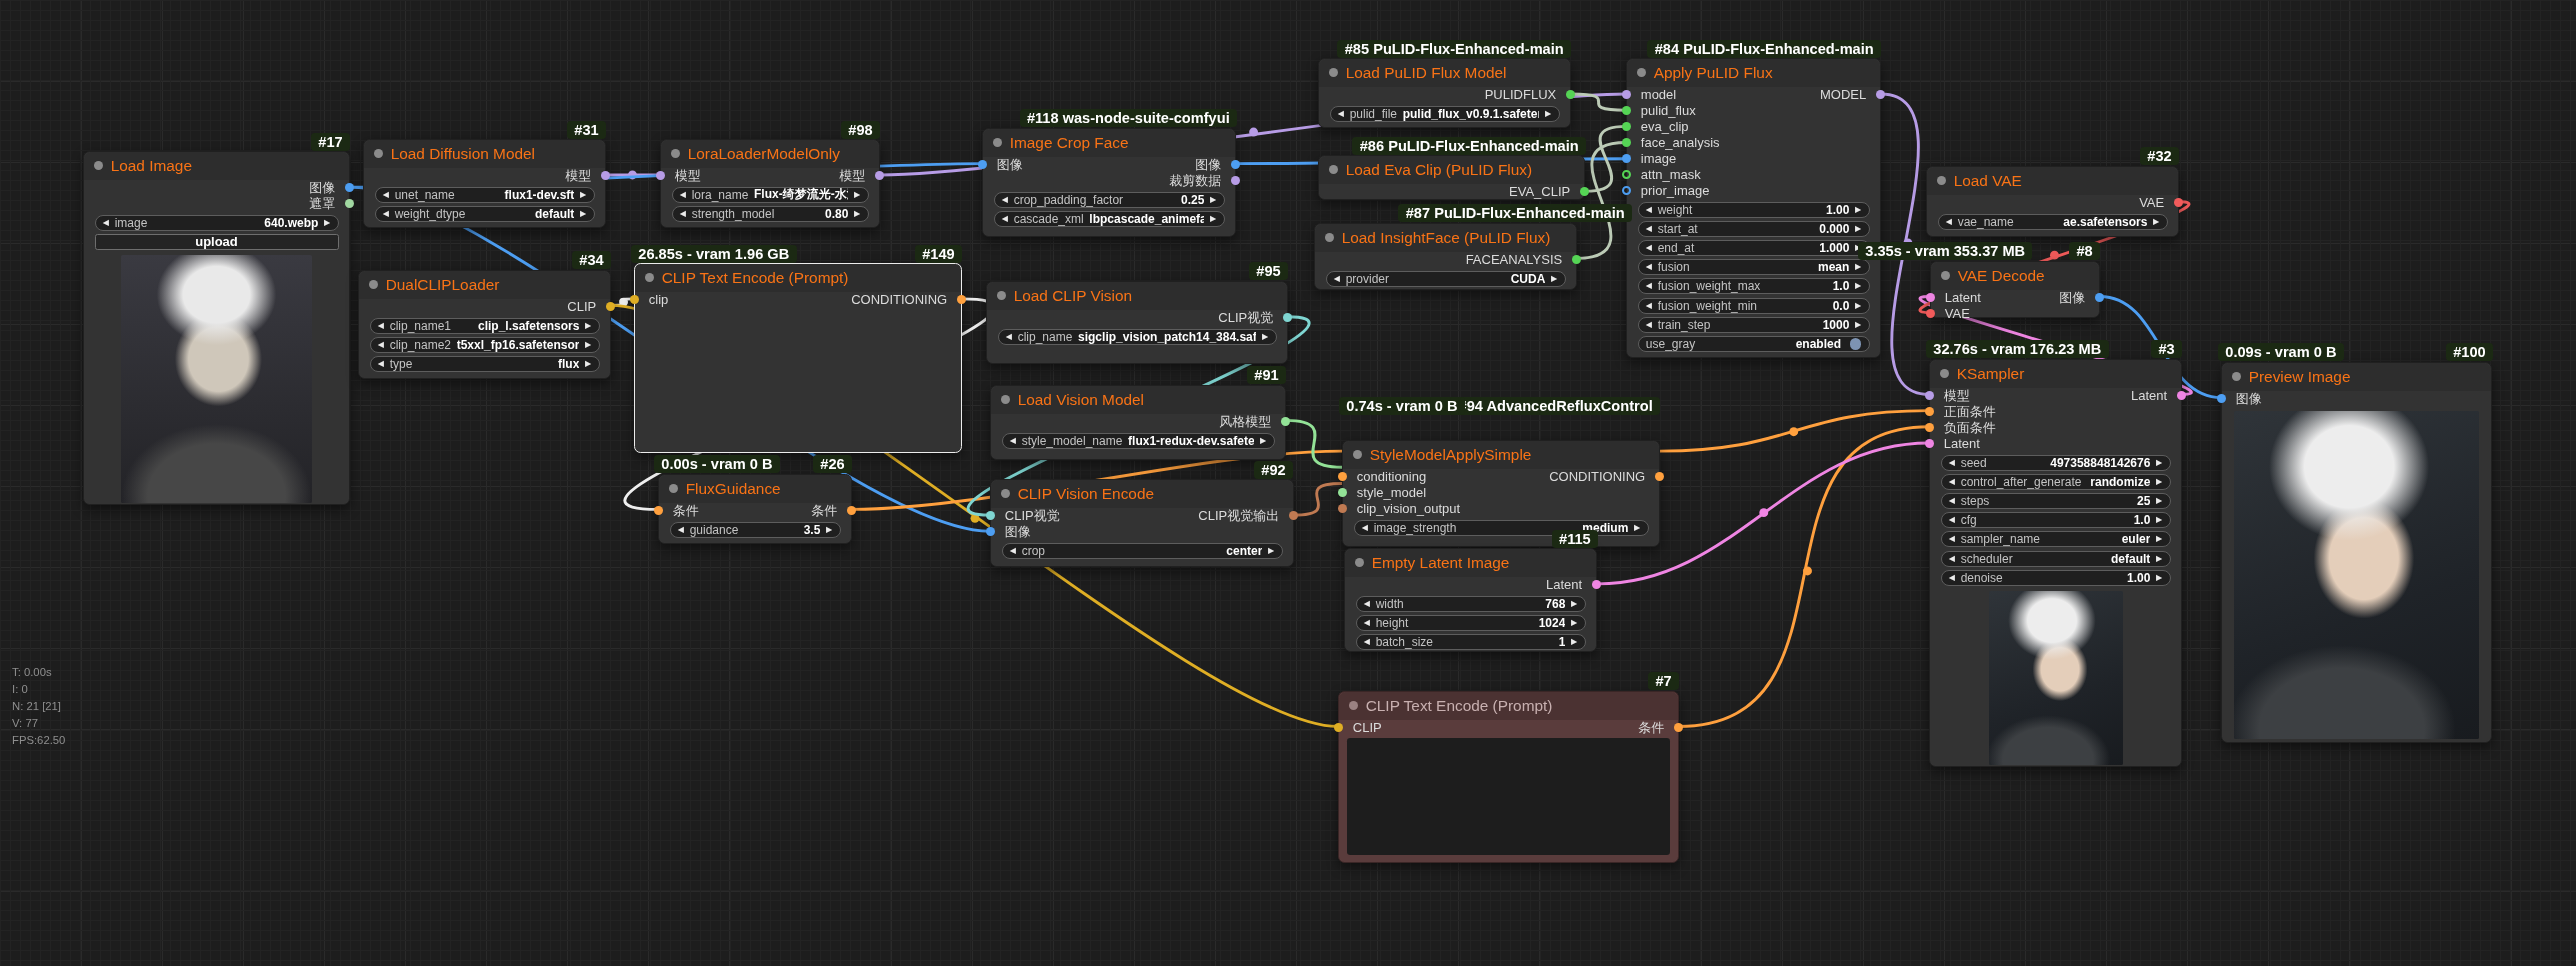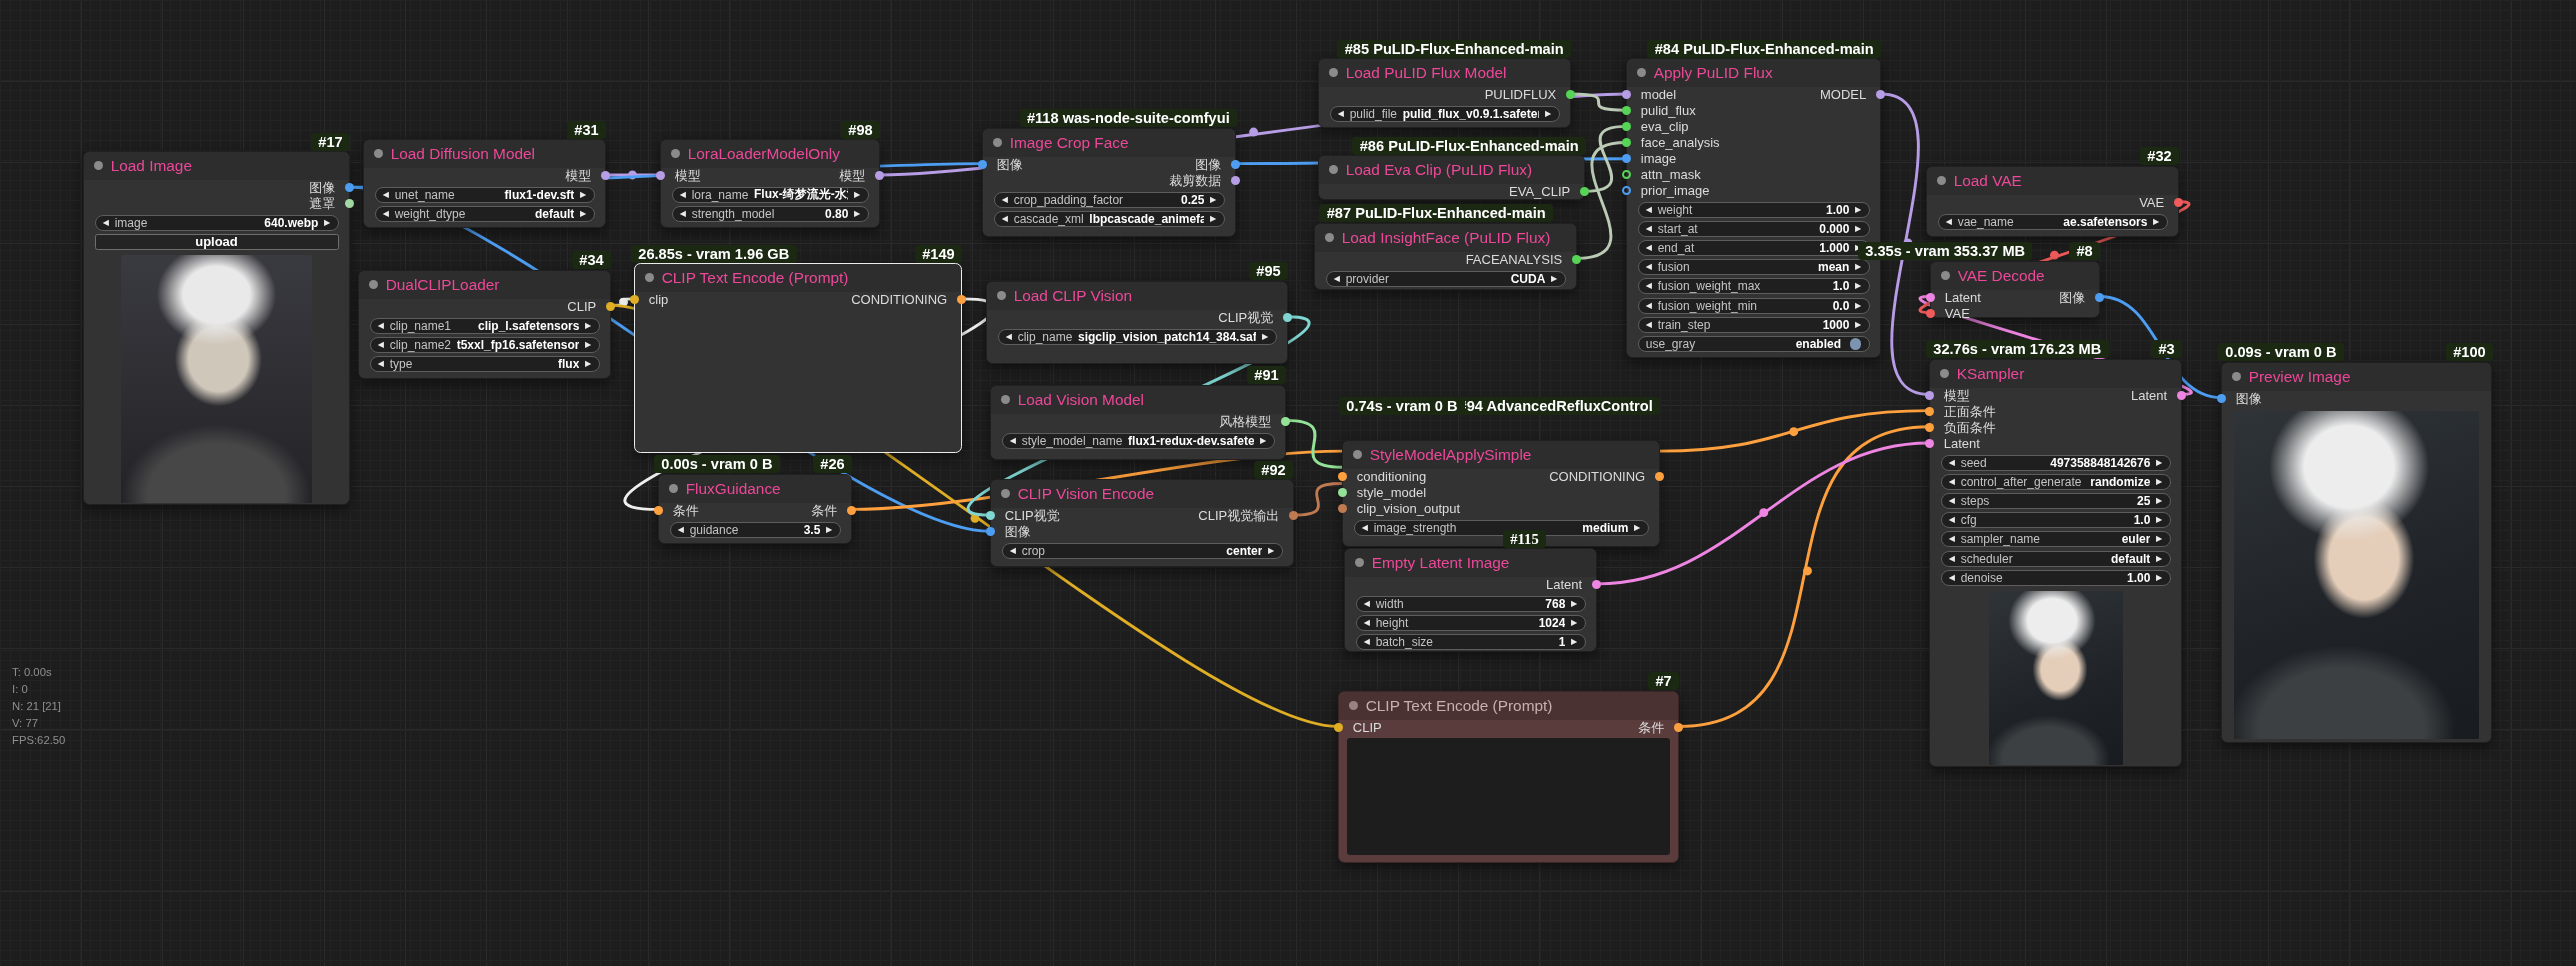--- a/index.html
+++ b/index.html
@@ -10,21 +10,21 @@
       linear-gradient(#232323 0.8px,transparent 0.8px),
       linear-gradient(90deg,#232323 0.8px,transparent 0.8px),
       linear-gradient(#2a2a2a 0.8px,transparent 0.8px),
       linear-gradient(90deg,#2a2a2a 0.8px,transparent 0.8px);
     background-size:10px 10px,10px 10px,81px 81px,81px 81px;}
   #links{position:absolute;left:0;top:0;z-index:1;}
   .node{position:absolute;z-index:2;background:#333333;border:0.8px solid #202020;border-radius:6.5px;
     box-shadow:0 4.9px 11.3px rgba(0,0,0,.45);box-sizing:border-box;}
   .node.selected{border:1.2px solid #ececec;}
   .node.red{background:#5a3c3c;border-color:#3a2626;}
-  .hdr{height:27.5px;display:flex;align-items:center;gap:8px;padding:0 9.7px;color:#ec4899;
+  .hdr{height:27.5px;display:flex;align-items:center;gap:8px;padding:0 9.7px;color:#f97316;
     font-size:15.4px;background:rgba(0,0,0,.10);border-radius:6.5px 6.5px 0 0;}
   .node.red .hdr{color:#c8b0b0;background:rgba(0,0,0,.16);}
   .tdot{width:9px;height:9px;border-radius:50%;background:#8b8b8b;flex:none;}
   .node.red .tdot{background:#9b8282;}
   .row{position:relative;height:16px;font-size:13px;color:#dcdcdc;}
   .row .in{position:absolute;left:13.8px;top:0;line-height:16px;}
   .row .out{position:absolute;right:13.8px;top:0;line-height:16px;}
   .sdot{position:absolute;width:9px;height:9px;border-radius:50%;top:3.6px;z-index:3;}
   .sdot.l{left:-4.9px;} .sdot.r{right:-4.9px;}
   .sdot.hollow{background:transparent !important;border:2px solid;width:4.9px;height:4.9px;top:3.2px;}
@@ -361,21 +361,21 @@
         <div class="sdot r" style="background: rgb(85, 212, 85);"></div>
         <div class="out">FACEANALYSIS</div>
       </div>
       <div class="wg">
         <div class="arr">◀</div>
         <div class="lbl">provider</div>
         <div class="val">CUDA</div>
         <div class="arr">▶</div>
       </div>
     </div>
-    <div class="badge" style="top: 204px; right: 1023px;">#87 PuLID-Flux-Enhanced-main</div>
+    <div class="badge" style="top: 204px; right: 944px;">#87 PuLID-Flux-Enhanced-main</div>
     <div class="node" style="left: 1626px; top: 58px; width: 255px; height: 300px;">
       <div class="hdr">
         <div class="tdot"></div>
         <div>Apply PuLID Flux</div>
       </div>
       <div class="row">
         <div class="sdot l" style="background: rgb(183, 156, 230);"></div>
         <div class="in">model</div>
         <div class="sdot r" style="background: rgb(183, 156, 230);"></div>
         <div class="out">MODEL</div>
@@ -502,21 +502,21 @@
         <div class="val">1024</div>
         <div class="arr">▶</div>
       </div>
       <div class="wg">
         <div class="arr">◀</div>
         <div class="lbl">batch_size</div>
         <div class="val">1</div>
         <div class="arr">▶</div>
       </div>
     </div>
-    <div class="badge" style="top: 530px; right: 1030px; font-family: Liberation Serif, serif;">#115</div>
+    <div class="badge" style="top: 530px; right: 978px;">#115</div>
     <div class="node red" style="left: 1338px; top: 691px; width: 341px; height: 172px;">
       <div class="hdr">
         <div class="tdot"></div>
         <div>CLIP Text Encode (Prompt)</div>
       </div>
       <div class="row">
         <div class="sdot l" style="background: rgb(223, 174, 36);"></div>
         <div class="in">CLIP</div>
         <div class="sdot r" style="background: rgb(255, 160, 62);"></div>
         <div class="out">条件</div>

